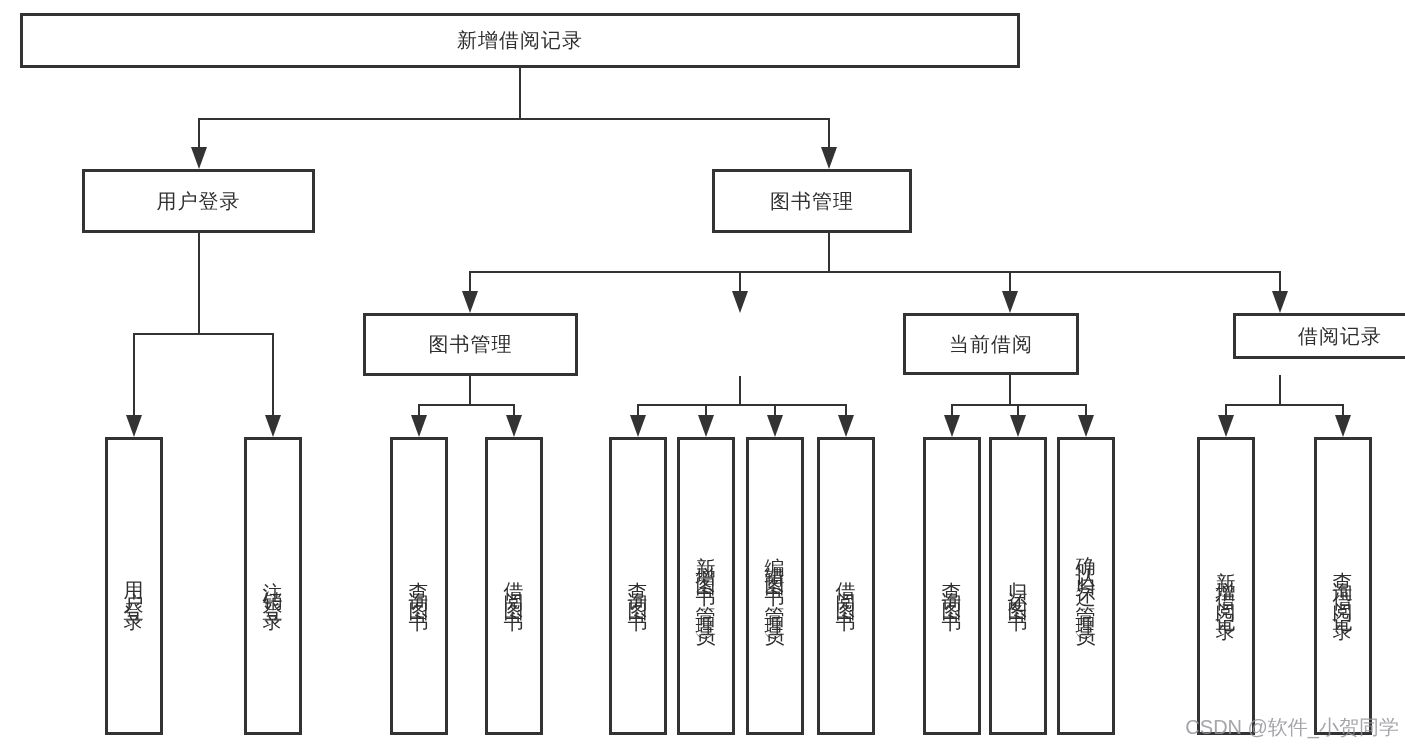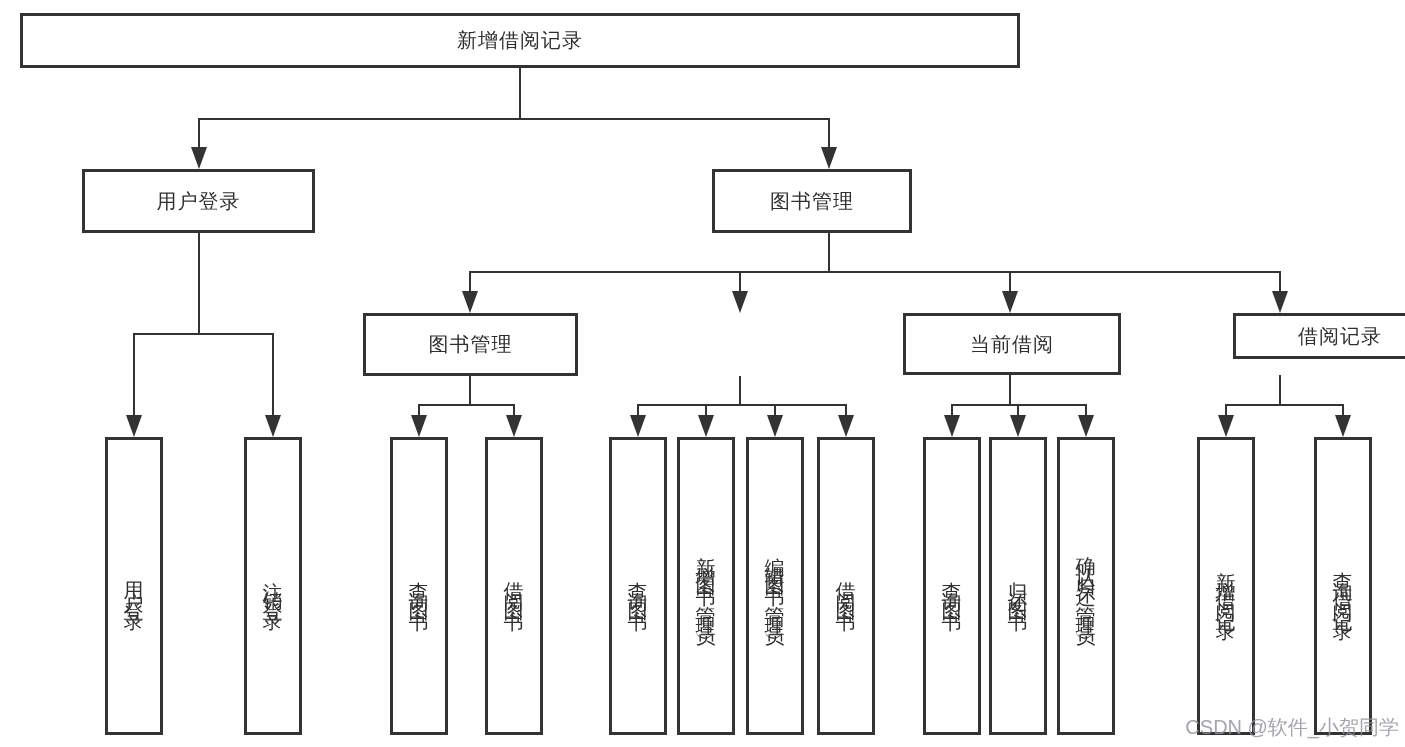--- a/index.html
+++ b/index.html
@@ -39,21 +39,21 @@
   <div class="box" style="left:82px;top:169px;width:233px;height:64px">
     <span>用户登录</span>
   </div>
   <div class="box" style="left:712px;top:169px;width:200px;height:64px">
     <span>图书管理</span>
   </div>
 
   <div class="box" style="left:363px;top:313px;width:215px;height:63px">
     <span>图书管理</span>
   </div>
-  <div class="box" style="left:903px;top:313px;width:218px;height:62px">
+  <div class="box" style="left:903px;top:313px;width:176px;height:62px">
     <span>当前借阅</span>
   </div>
   <div class="box" style="left:1233px;top:313px;width:214px;height:46px">
     <span>借阅记录</span>
   </div>
 
   <div class="box leaf" style="left:105px;top:437px;width:58px;height:298px">
     <span>用户登录</span>
   </div>
   <div class="box leaf" style="left:244px;top:437px;width:58px;height:298px">

